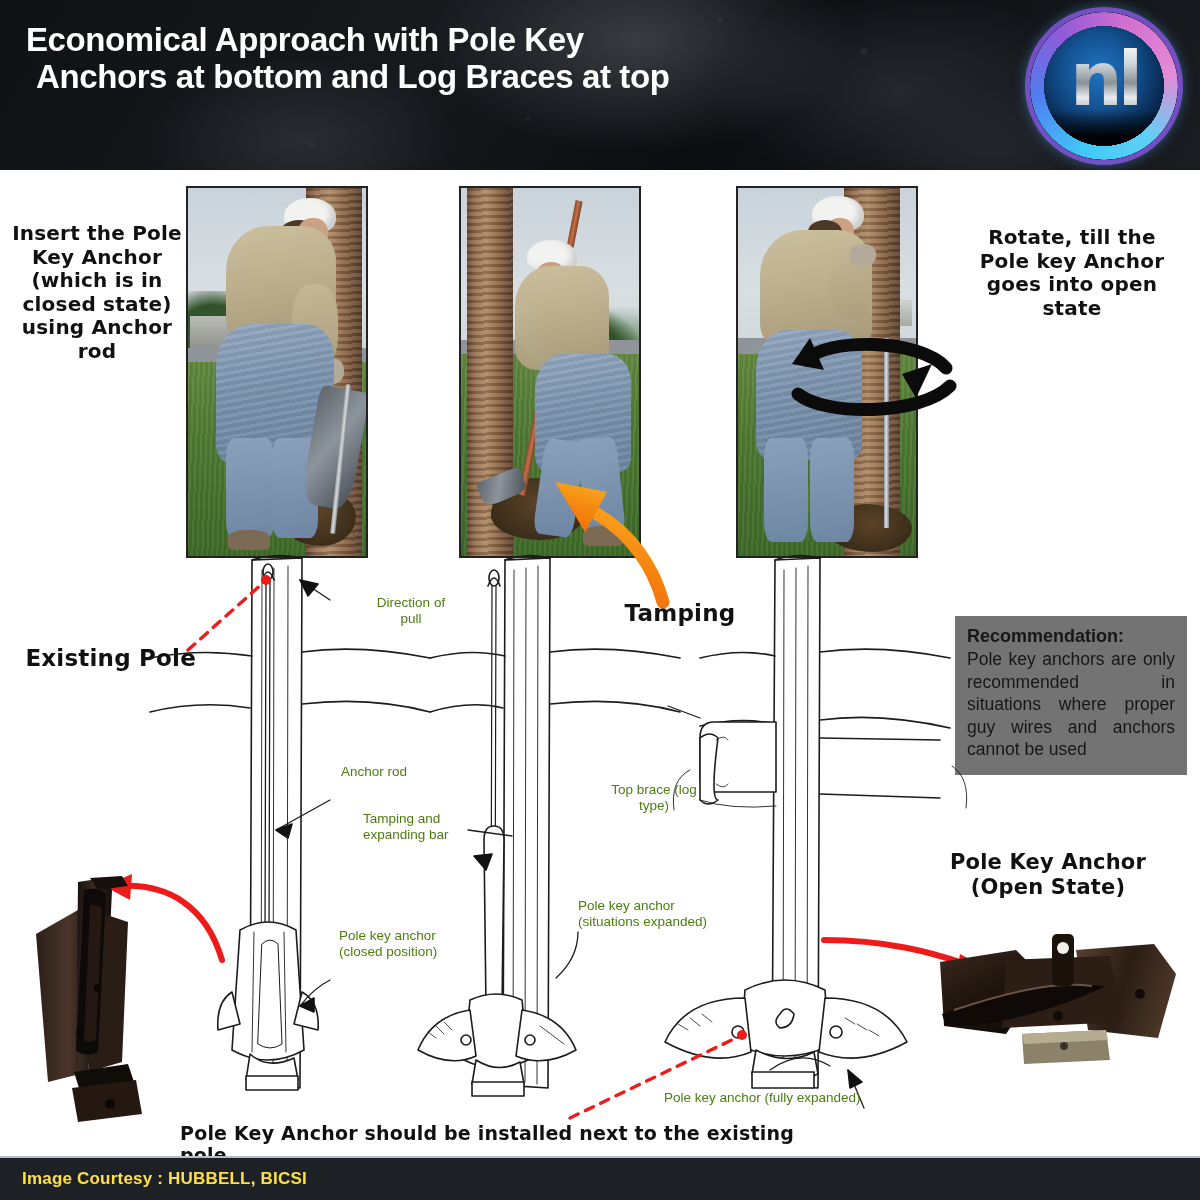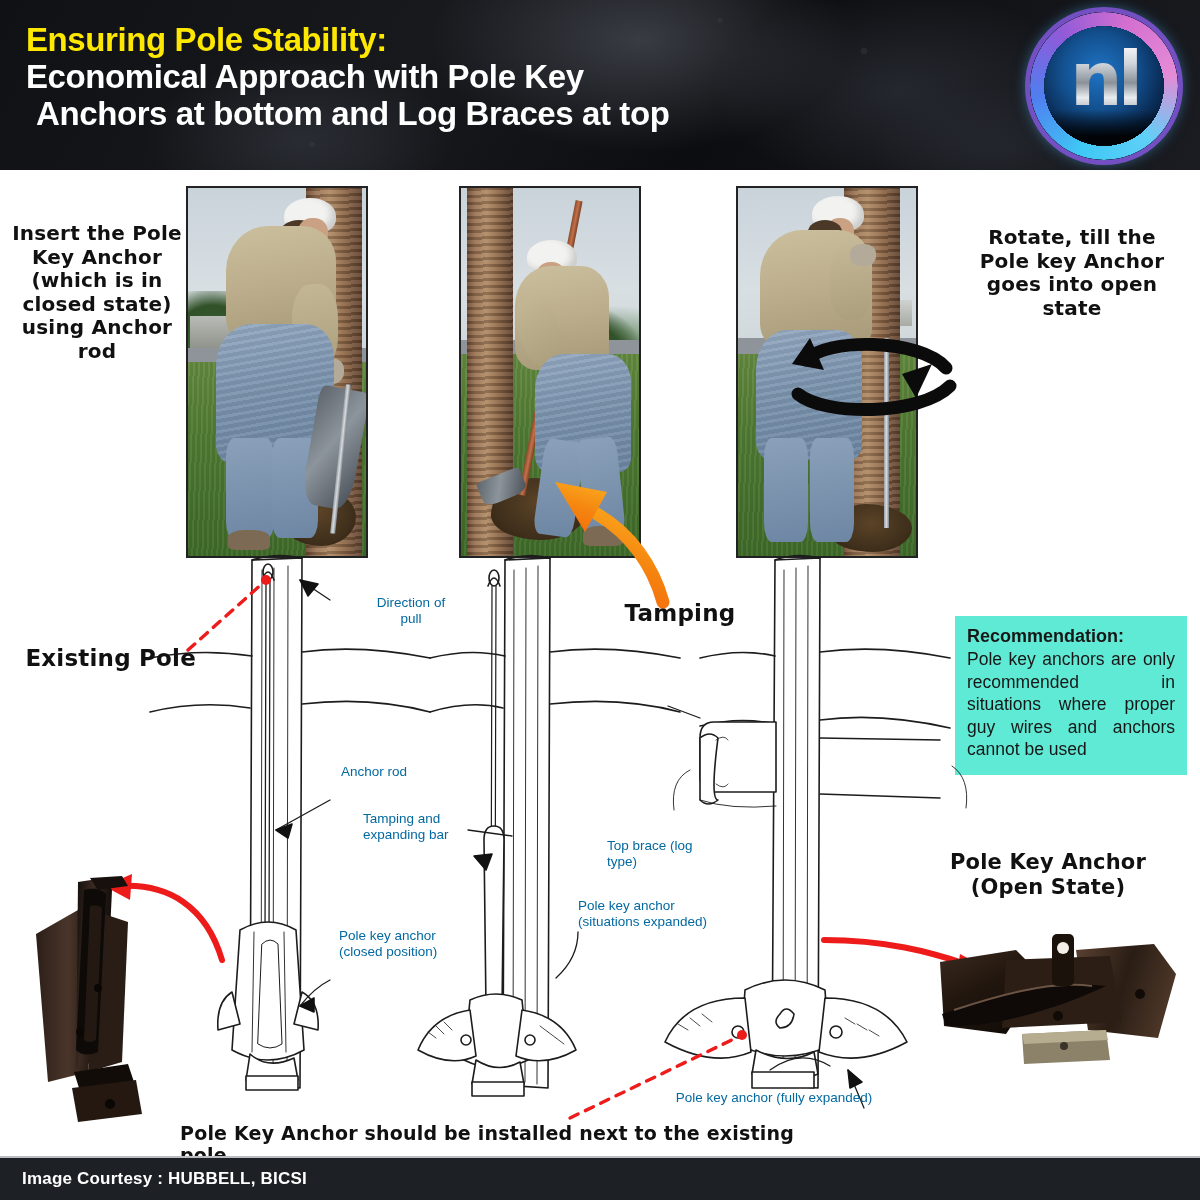--- a/index.html
+++ b/index.html
@@ -76,21 +76,21 @@
     background:linear-gradient(180deg, rgba(0,0,0,0) 0%, rgba(0,0,0,.92) 75%);
   }
 
   
   .footer{
     position:absolute;left:0;bottom:0;width:1200px;height:42px;
     background:#1d2024;border-top:2px solid #b9bcc0;
     display:flex;align-items:center;
   }
   .footer span{
-    color:#ffffff;font-family:"Liberation Sans", sans-serif;
+    color:#fde047;font-family:"Liberation Sans", sans-serif;
     font-size:17px;font-weight:bold;padding-left:22px;letter-spacing:.2px;
   }
 
   
   .marker{
     font-family:"DejaVu Sans", sans-serif;font-weight:bold;
     color:#111;line-height:1.18;letter-spacing:.2px;
   }
 
   
@@ -140,49 +140,48 @@
 
   
   .orange-arrow{position:absolute;z-index:6;}
 
   
   .ann{position:absolute;text-align:center;}
 
   
   .rec-box{
     position:absolute;left:955px;top:616px;width:232px;padding:10px 12px 14px 12px;
-    background:#5eead4;box-sizing:border-box;
+    background:#737373;box-sizing:border-box;
   }
   .rec-title{
     font-family:"Liberation Sans", sans-serif;font-weight:bold;font-size:18px;color:#171717;
     margin-bottom:1px;
   }
   .rec-body{
     font-family:"Liberation Sans", sans-serif;font-size:17.5px;color:#171717;
     line-height:1.29;text-align:justify;text-align-last:left;
   }
 
   
   .diagram{position:absolute;left:0;top:540px;width:1200px;height:620px;}
   .dlabel{
     position:absolute;font-family:"Liberation Sans", sans-serif;
-    font-size:13.5px;color:#0369a1;line-height:1.22;
+    font-size:13.5px;color:#4d7c0f;line-height:1.22;
   }
 
   
   .prod{position:absolute;}
 </style>
 </head>
 <body>
 
 <div id="root">
 
   <div class="header">
     <div class="title-wrap">
-      <div class="title-line title-1">Ensuring Pole Stability:</div>
       <div class="title-line title-2">Economical Approach with Pole Key</div>
       <div class="title-line title-3">Anchors at bottom and Log Braces at top</div>
     </div>
     <div class="logo">
       <div class="logo-inner">
         <div class="logo-mark">nl</div>
         <div class="logo-shadow"></div>
       </div>
       <div class="logo-ring"></div>
     </div>
@@ -372,23 +371,23 @@
       <path d="M864 568 L848 530" stroke-width="1.3"></path>
       <polygon points="848,530 862,542 850,548" fill="#111" stroke="#111"></polygon>
       <path d="M770 530 q 30 -22 60 -4" stroke-width="1.2"></path>
     </g>
   </svg>
 
   <div class="dlabel" style="left:366px;top:595px;width:90px;text-align:center;">Direction of pull</div>
   <div class="dlabel" style="left:341px;top:764px;width:110px;">Anchor rod</div>
   <div class="dlabel" style="left:339px;top:928px;width:120px;">Pole key anchor (closed position)</div>
   <div class="dlabel" style="left:363px;top:811px;width:108px;text-align:left;">Tamping and expanding bar</div>
-  <div class="dlabel" style="left:607px;top:838px;width:94px;">Top brace (log type)</div>
+  <div class="dlabel" style="left:607px;top:782px;width:94px;text-align:center;">Top brace (log type)</div>
   <div class="dlabel" style="left:578px;top:898px;width:130px;">Pole key anchor (situations expanded)</div>
-  <div class="dlabel" style="left:664px;top:1090px;width:220px;text-align:center;">Pole key anchor (fully expanded)</div>
+  <div class="dlabel" style="left:664px;top:1090px;width:220px;">Pole key anchor (fully expanded)</div>
 
   <svg style="position:absolute;left:0;top:0;" width="1200" height="1200" viewBox="0 0 1200 1200">
 
     <line x1="188" y1="650" x2="264" y2="582" stroke="#ee1b1b" stroke-width="3.4" stroke-dasharray="9,8" stroke-linecap="round"></line>
     <circle cx="266" cy="580" r="5" fill="#ee1b1b"></circle>
 
     <line x1="570" y1="1118" x2="740" y2="1036" stroke="#ee1b1b" stroke-width="3.4" stroke-dasharray="9,8" stroke-linecap="round"></line>
     <circle cx="742" cy="1035" r="5" fill="#ee1b1b"></circle>
 
     <path d="M222 960 C 206 906, 168 884, 122 886" stroke="#ee1b1b" stroke-width="6" fill="none" stroke-linecap="round"></path>

